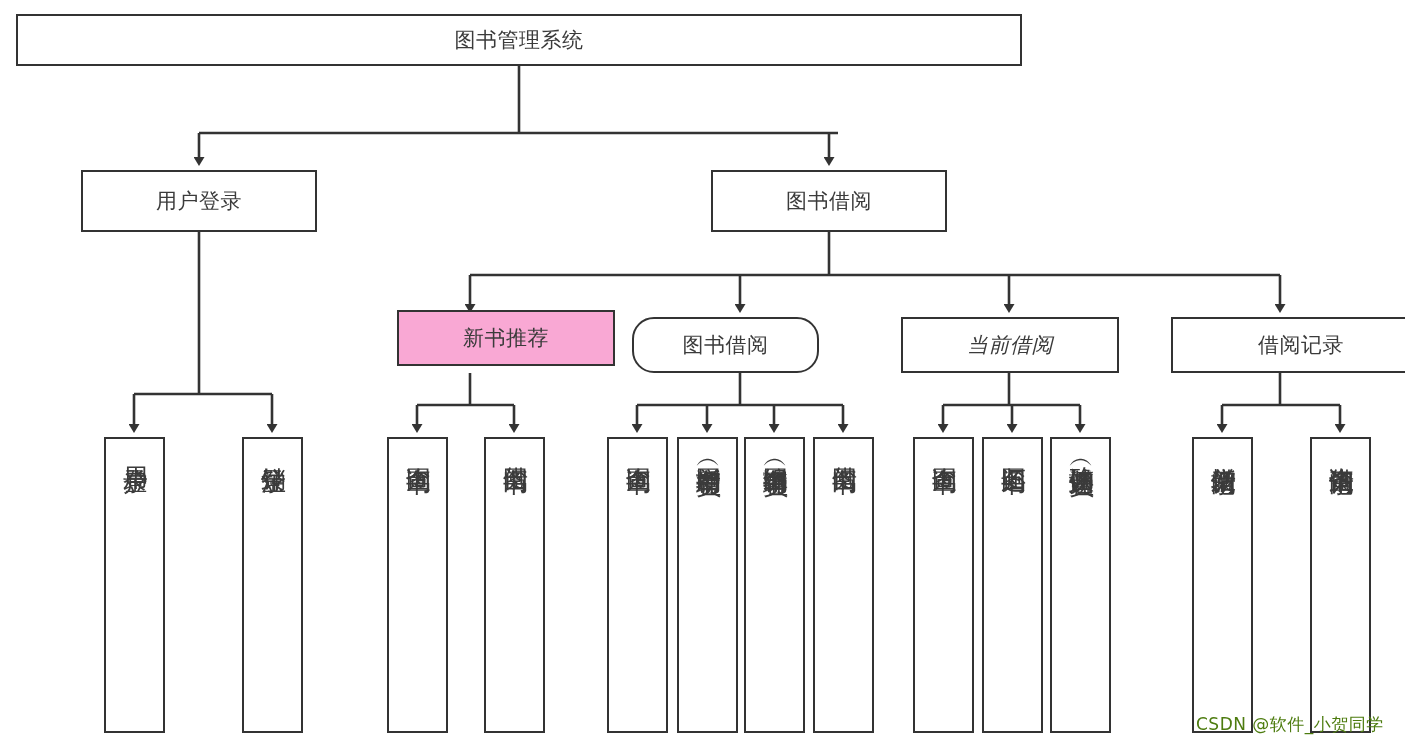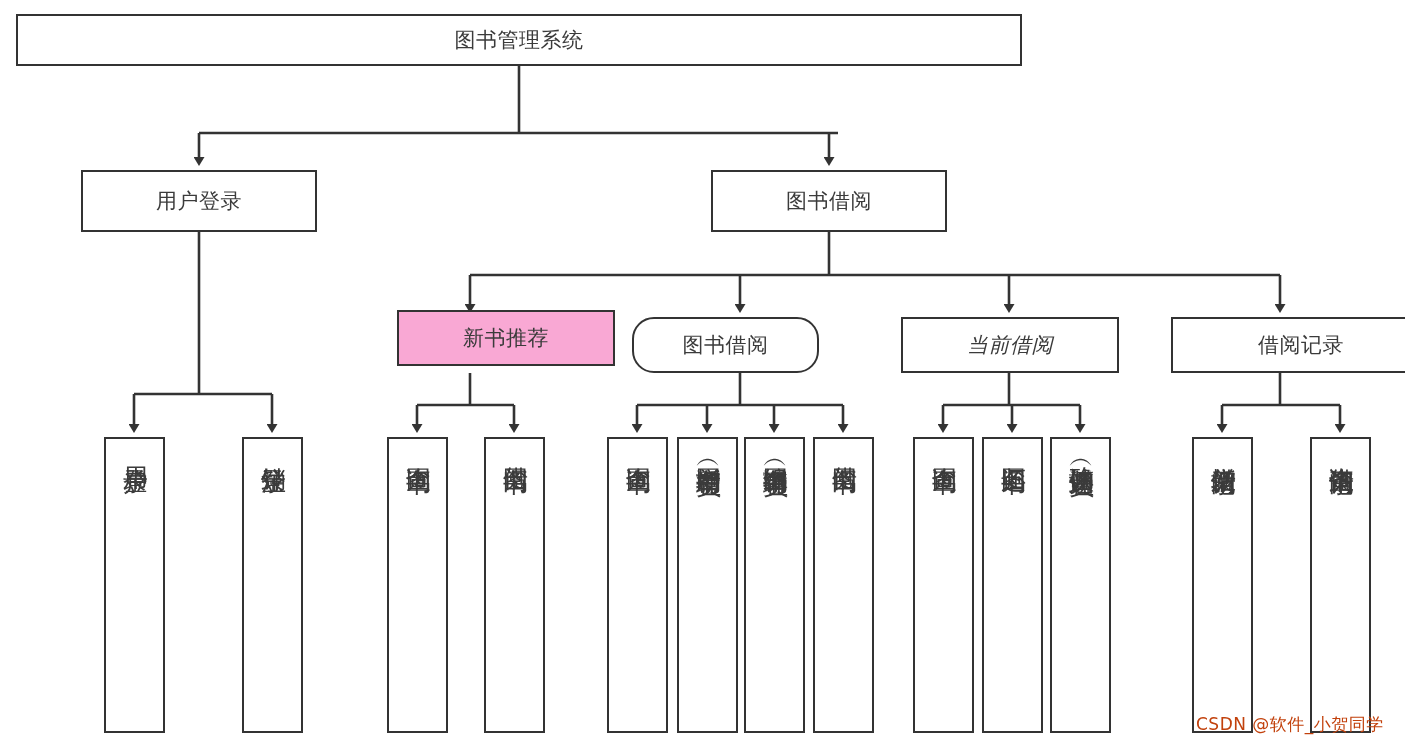--- a/index.html
+++ b/index.html
@@ -186,15 +186,15 @@
   <div class="node vertical tall" id="n-leaf-10" style="left: 1050px; top: 437px; width: 61px; height: 296px; border-color: rgb(51, 51, 51); background: rgb(255, 255, 255); color: rgb(59, 59, 59);">
     <span class="label">确认归还（管理员）</span>
   </div>
   <div class="node vertical tall" id="n-leaf-11" style="left: 1192px; top: 437px; width: 61px; height: 296px; border-color: rgb(51, 51, 51); background: rgb(255, 255, 255); color: rgb(59, 59, 59);">
     <span class="label">新增借阅记录</span>
   </div>
   <div class="node vertical tall" id="n-leaf-12" style="left: 1310px; top: 437px; width: 61px; height: 296px; border-color: rgb(51, 51, 51); background: rgb(255, 255, 255); color: rgb(59, 59, 59);">
     <span class="label">查询借阅记录</span>
   </div>
 
-  <div class="watermark" id="wm" style="left: 1196px; top: 713px; color: #c2410c;">CSDN @软件_小贺同学</div>
+  <div class="watermark" id="wm" style="left: 1196px; top: 713px; color: #4d7c0f;">CSDN @软件_小贺同学</div>
 
 </div>
 
 </body></html>

